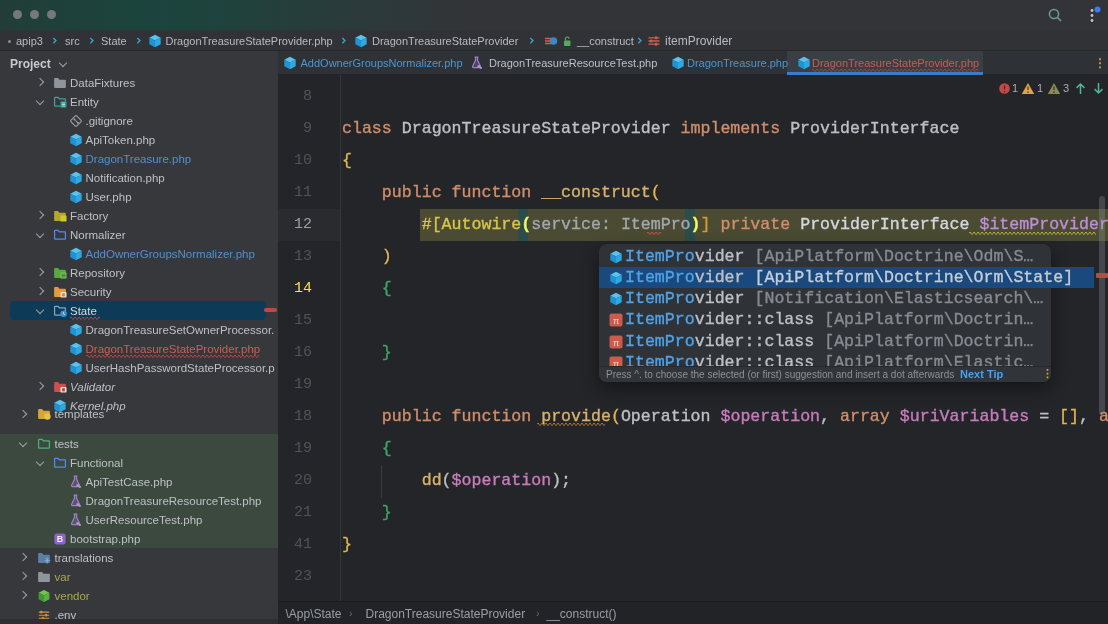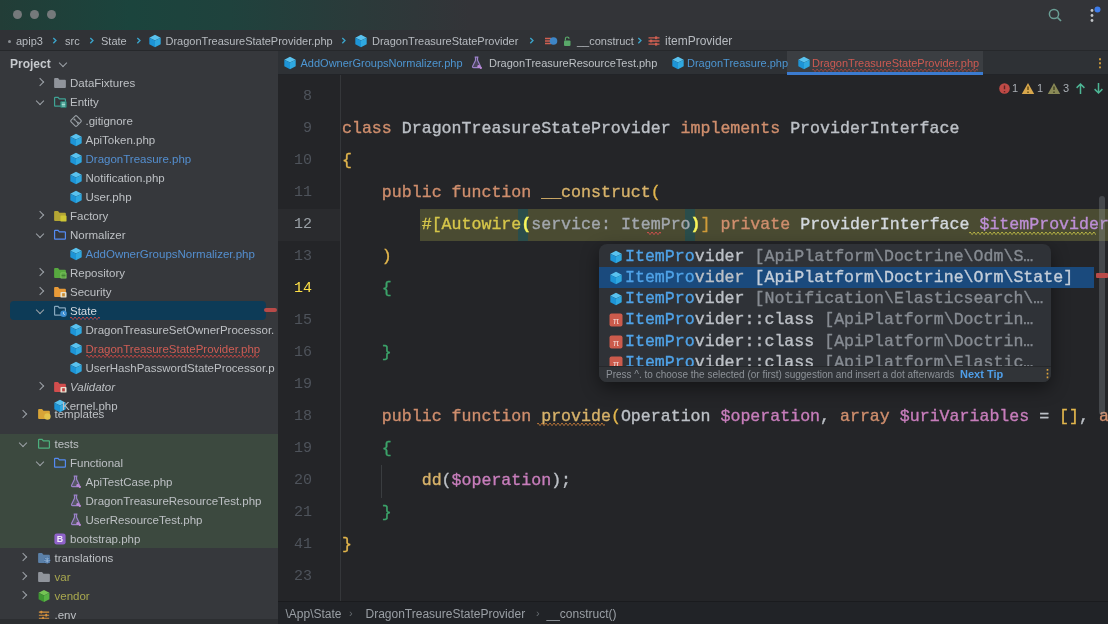--- a/index.html
+++ b/index.html
@@ -273,21 +273,21 @@
             <rect x="9.8" y="8.8" width="2.9" height="3.4" fill="#b84141"></rect>
           </svg>
           <span class="lbl" style="left:70px;font-style:italic;">Validator</span>
         </div>
 <div class="trow" style="top:323.5px">
           <svg class="ticon" style="left:53px;top:2px" width="14" height="14" viewBox="0 0 15 15">
 <polygon points="7.5,0.8 13.6,3.9 7.5,7 1.4,3.9" fill="#59c2ef"></polygon>
 <polygon points="1.4,3.9 7.5,7 7.5,14.2 1.4,11.1" fill="#1d94d6"></polygon>
 <polygon points="13.6,3.9 7.5,7 7.5,14.2 13.6,11.1" fill="#2fa8e0"></polygon>
 </svg>
-          <span class="lbl" style="left:62px;">Kernel.php</span>
+          <span class="lbl" style="left:70px;font-style:italic;">Kernel.php</span>
         </div>
 <div class="trow" style="top:332px">
           <span class="chev closed" style="left:20px"></span>
           <svg class="ticon" style="left:36.5px;top:2px" width="14" height="14" viewBox="0 0 15 15">
 <path d="M1.2 3.2 a1 1 0 0 1 1-1 h3.2 l1.5 1.8 h5.9 a1 1 0 0 1 1 1 v6.8 a1 1 0 0 1 -1 1 h-10.6 a1 1 0 0 1 -1-1 z" fill="#d8a437"></path>
             <circle cx="11.2" cy="10.2" r="3.4" fill="#e3c34c"></circle>
           </svg>
           <span class="lbl" style="left:54.5px;">templates</span>
         </div>
 <div class="trow" style="top:361.5px">

